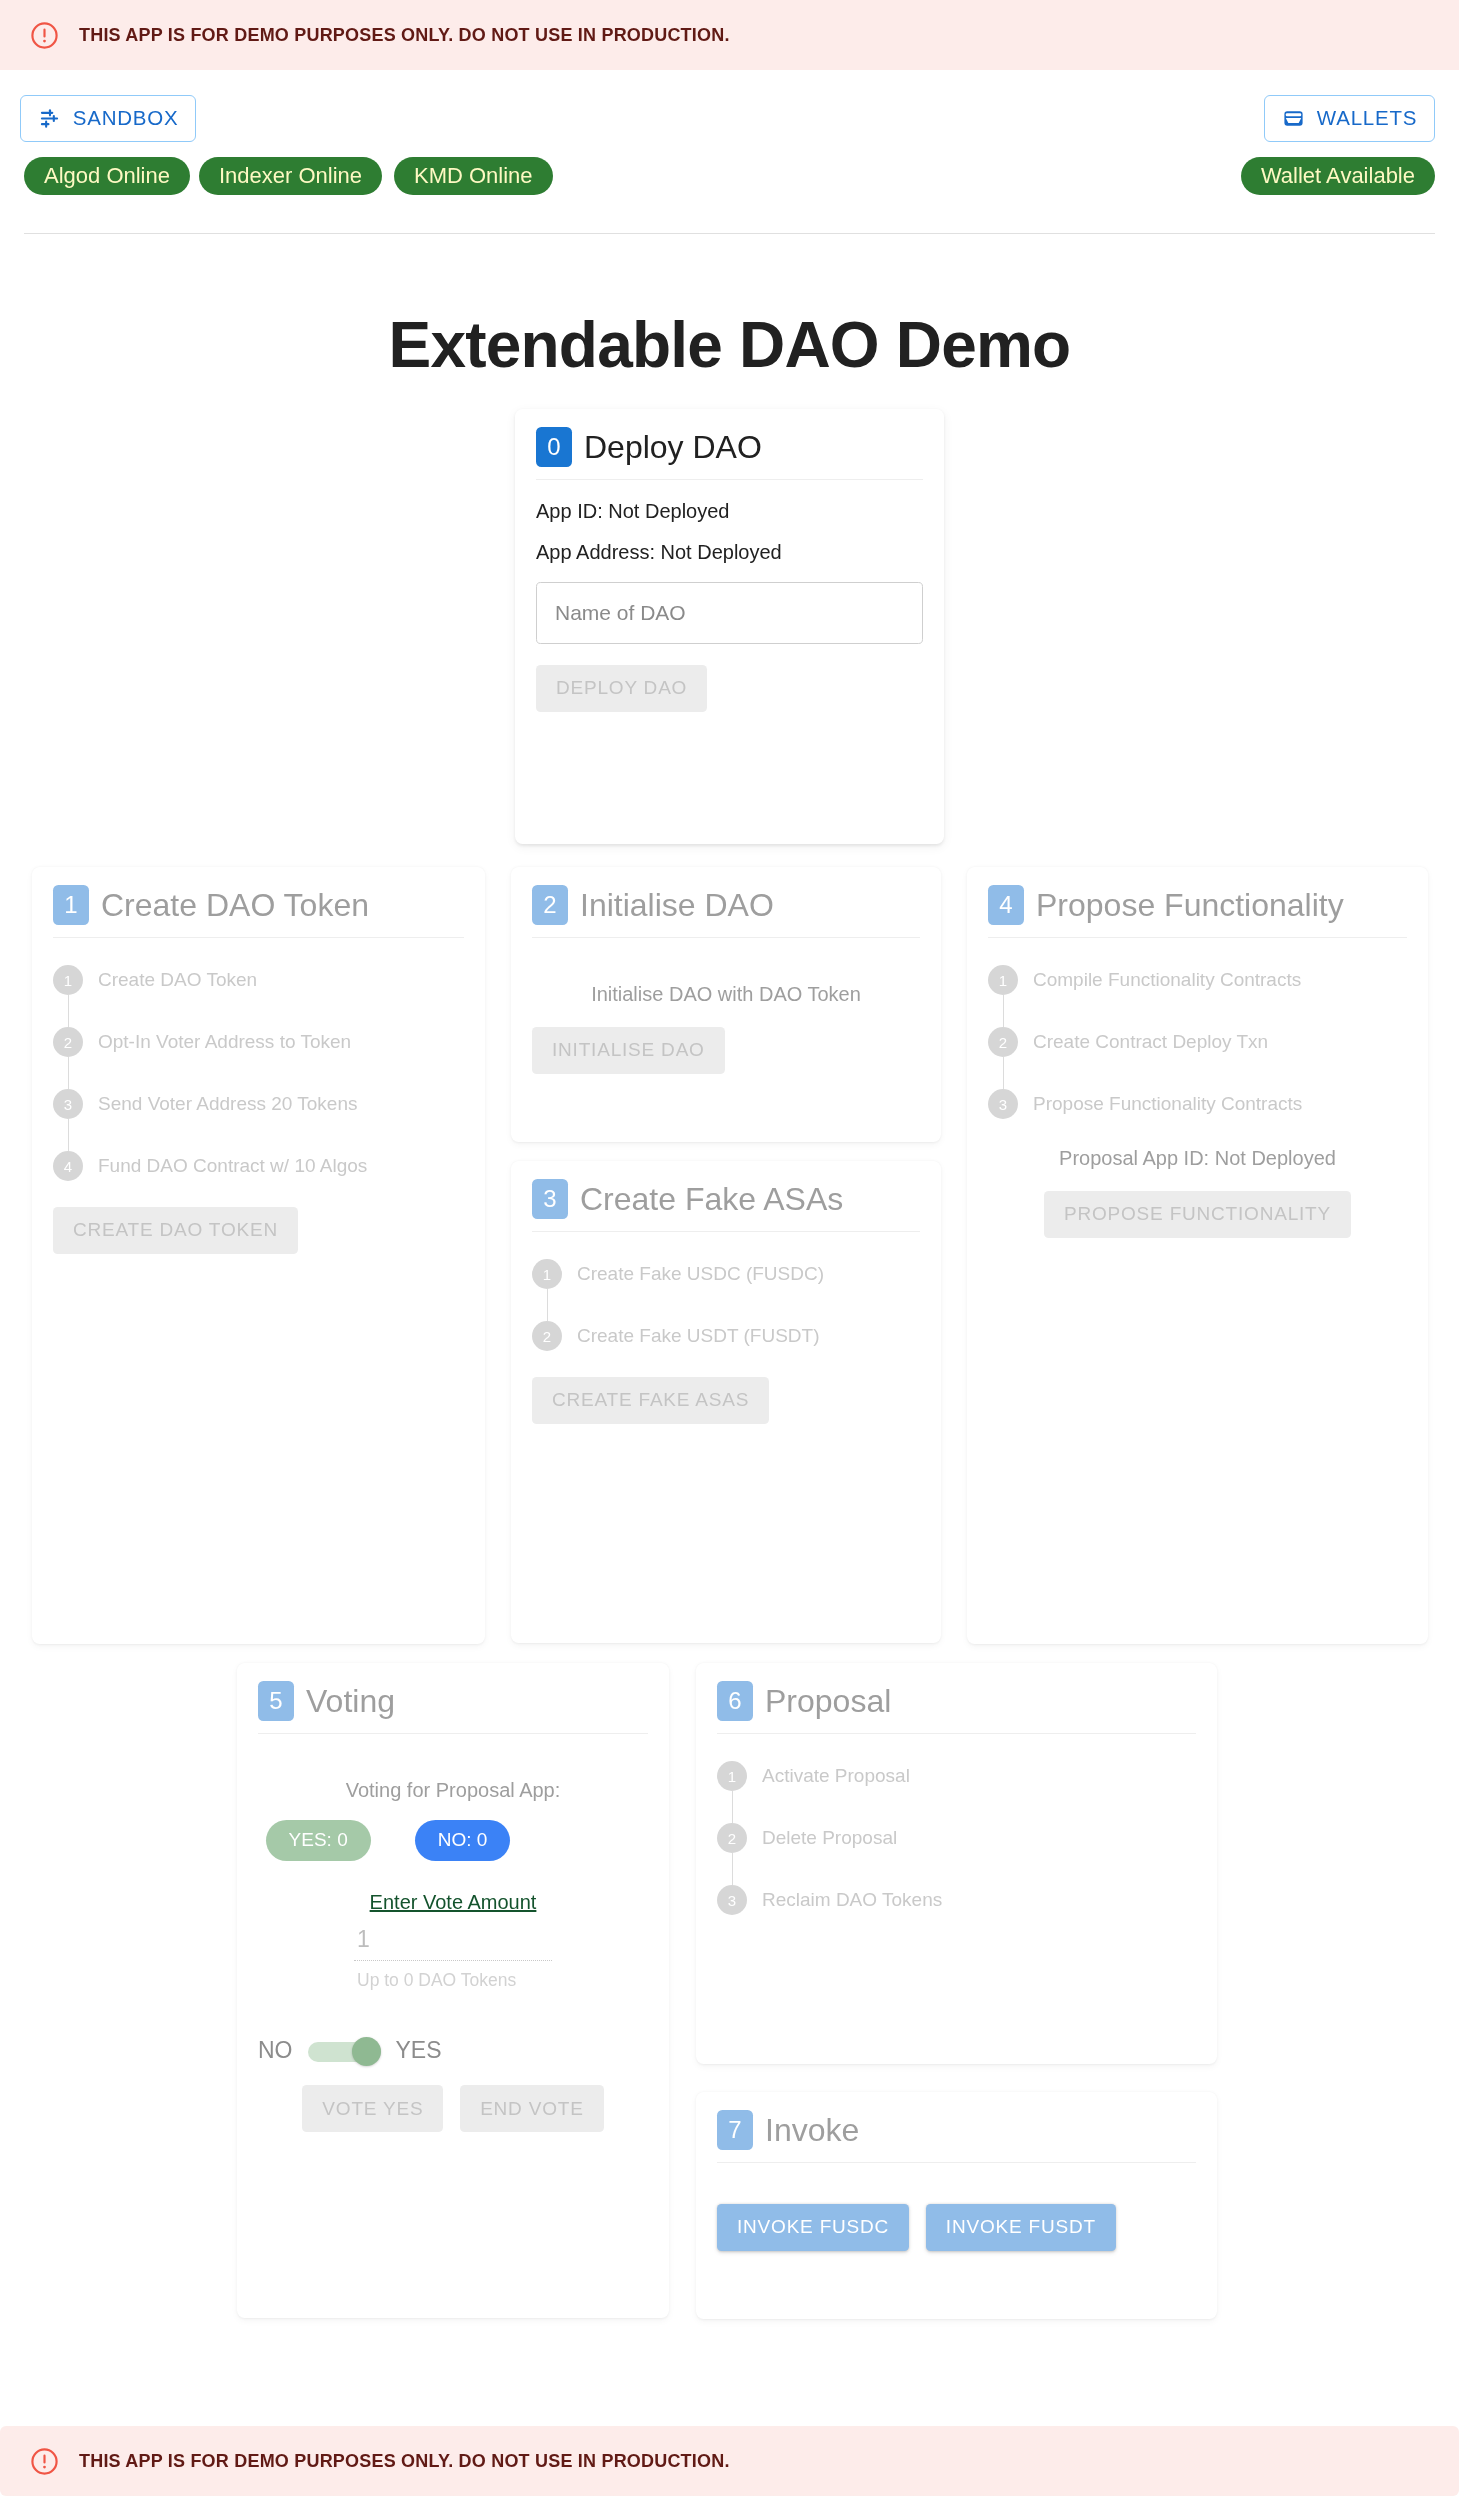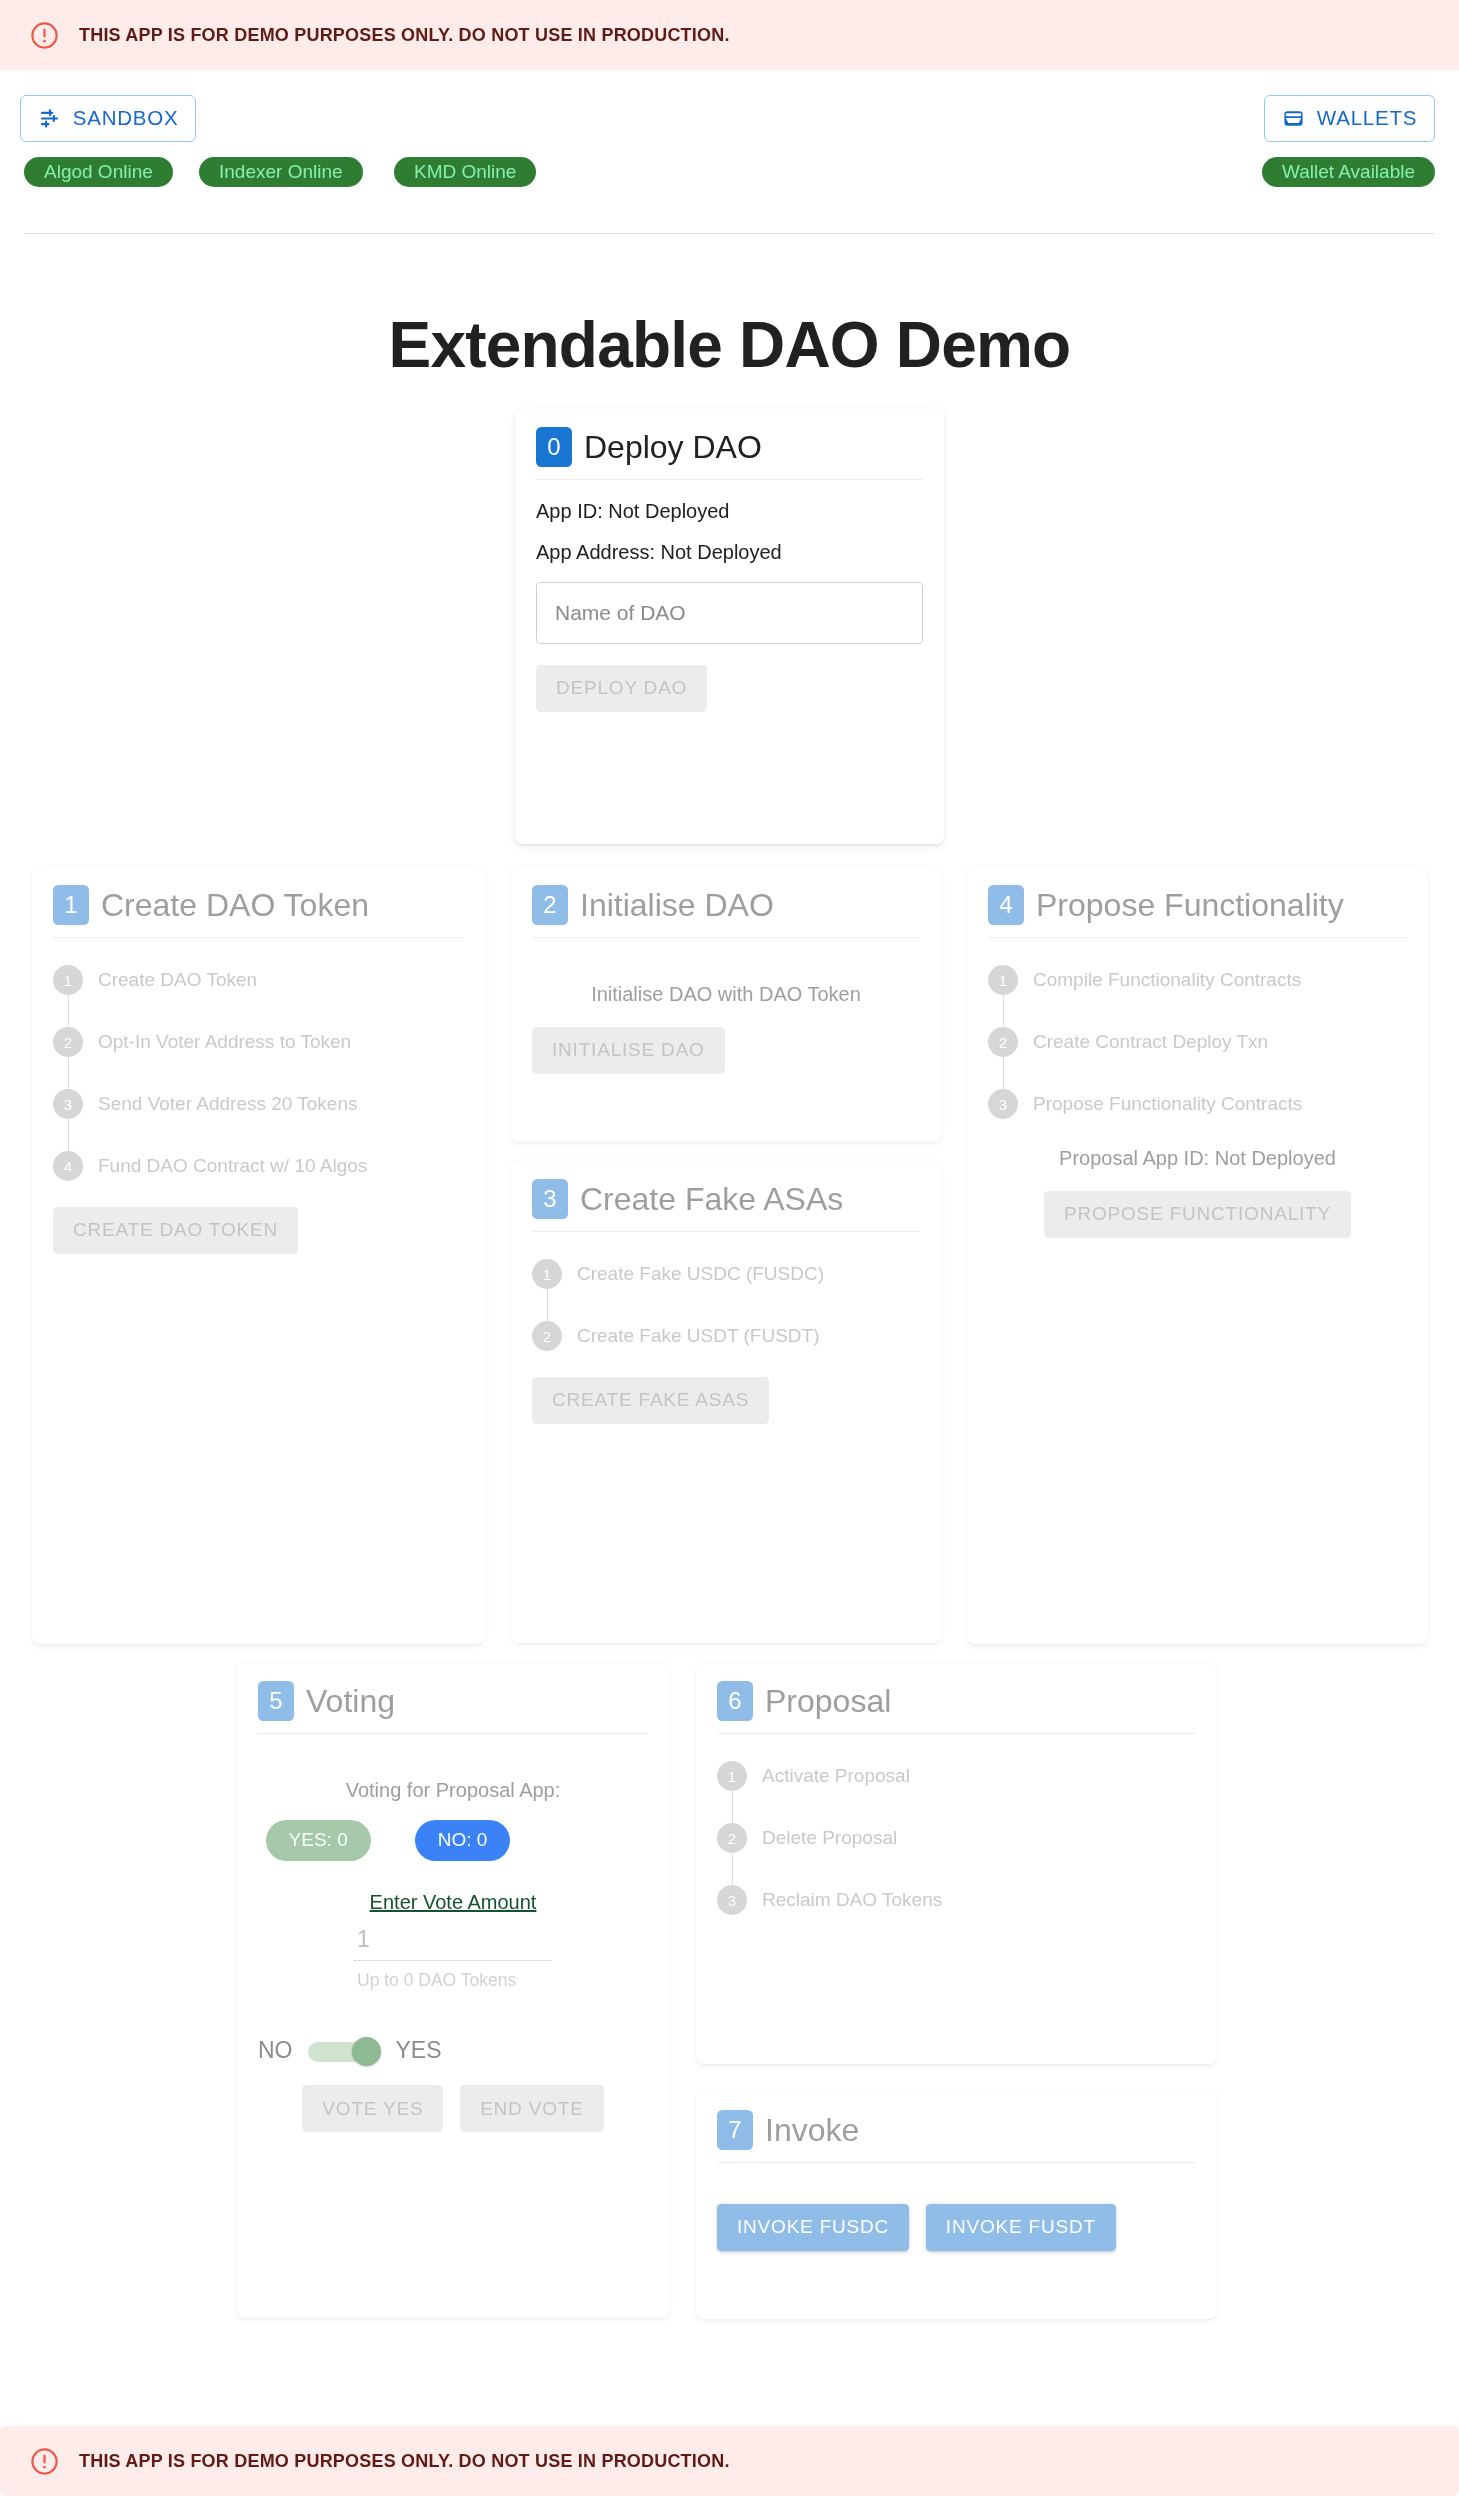--- a/index.html
+++ b/index.html
@@ -55,27 +55,27 @@
     letter-spacing: 0.8px;
     cursor: pointer;
   }
   .outline-btn .btn-icon { margin-right: 12px; display: flex; align-items: center; }
   #sandbox-btn { left: 20px; top: 4.6px; }
   #wallets-btn { right: 24px; top: 4.6px; }
 
   .chip {
     position: absolute;
     background: #2e7d32;
-    color: #86efac;
+    color: #fef9c3;
     border-radius: 26px;
-    height: 30px;
+    height: 38px;
     display: flex;
     align-items: center;
     padding: 0 20px;
-    font-size: 19px;
+    font-size: 22px;
     white-space: nowrap;
     cursor: default;
   }
   #chip-algod   { left: 24px;  top: 67px; }
   #chip-indexer { left: 199px; top: 67px; }
   #chip-kmd     { left: 394px; top: 67px; }
   #chip-wallet  { right: 24px; top: 67px; }
 
   .divider {
     position: absolute; left: 24px; top: 233px; width: 1411px; height: 0.8px;

